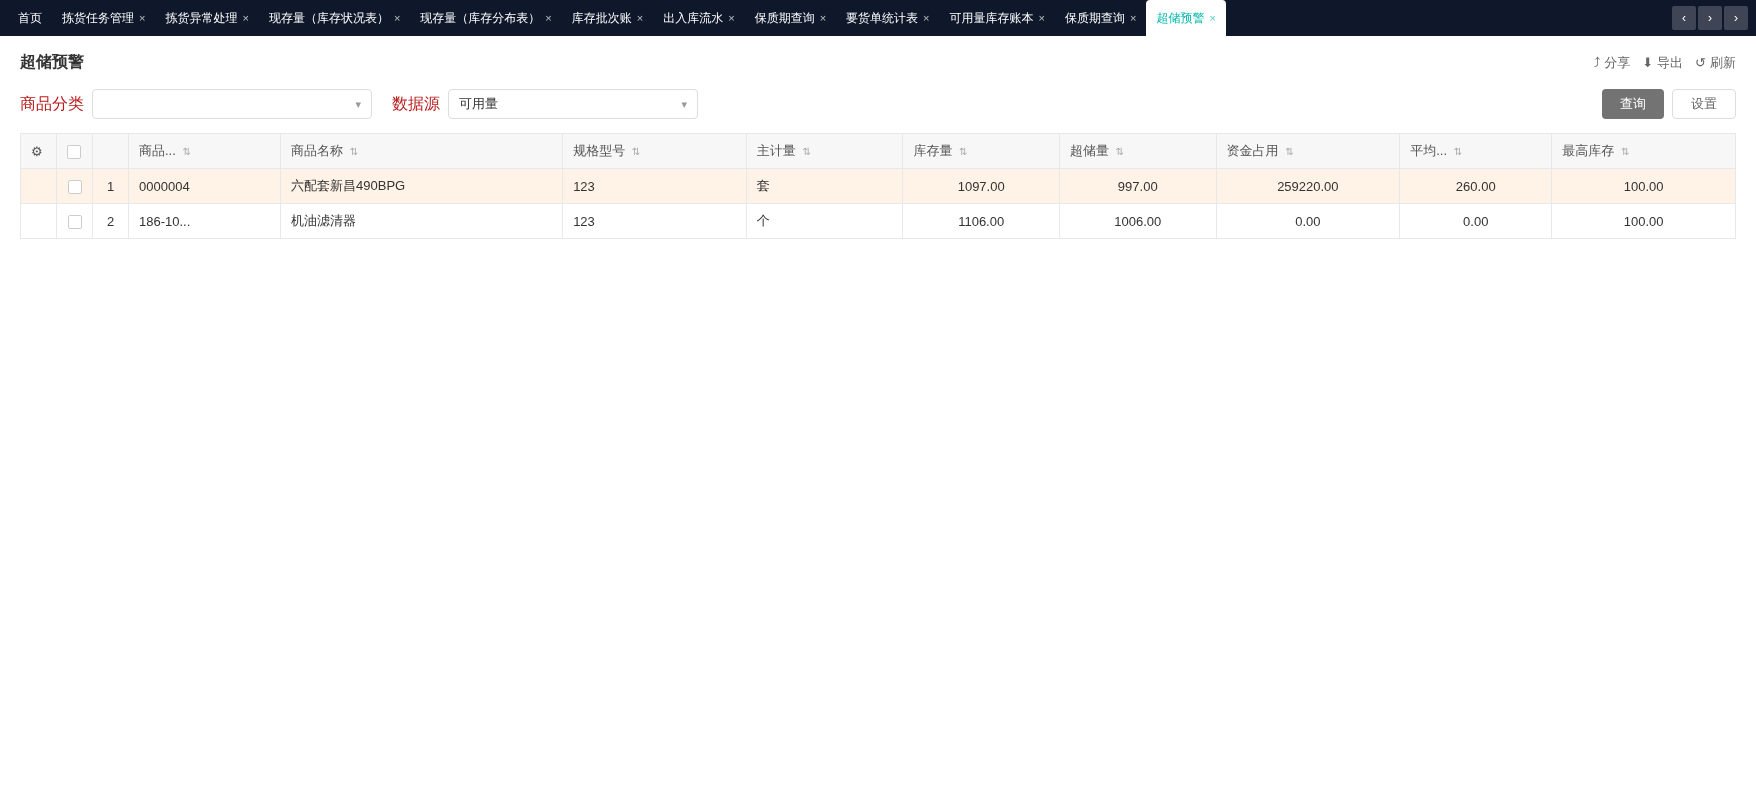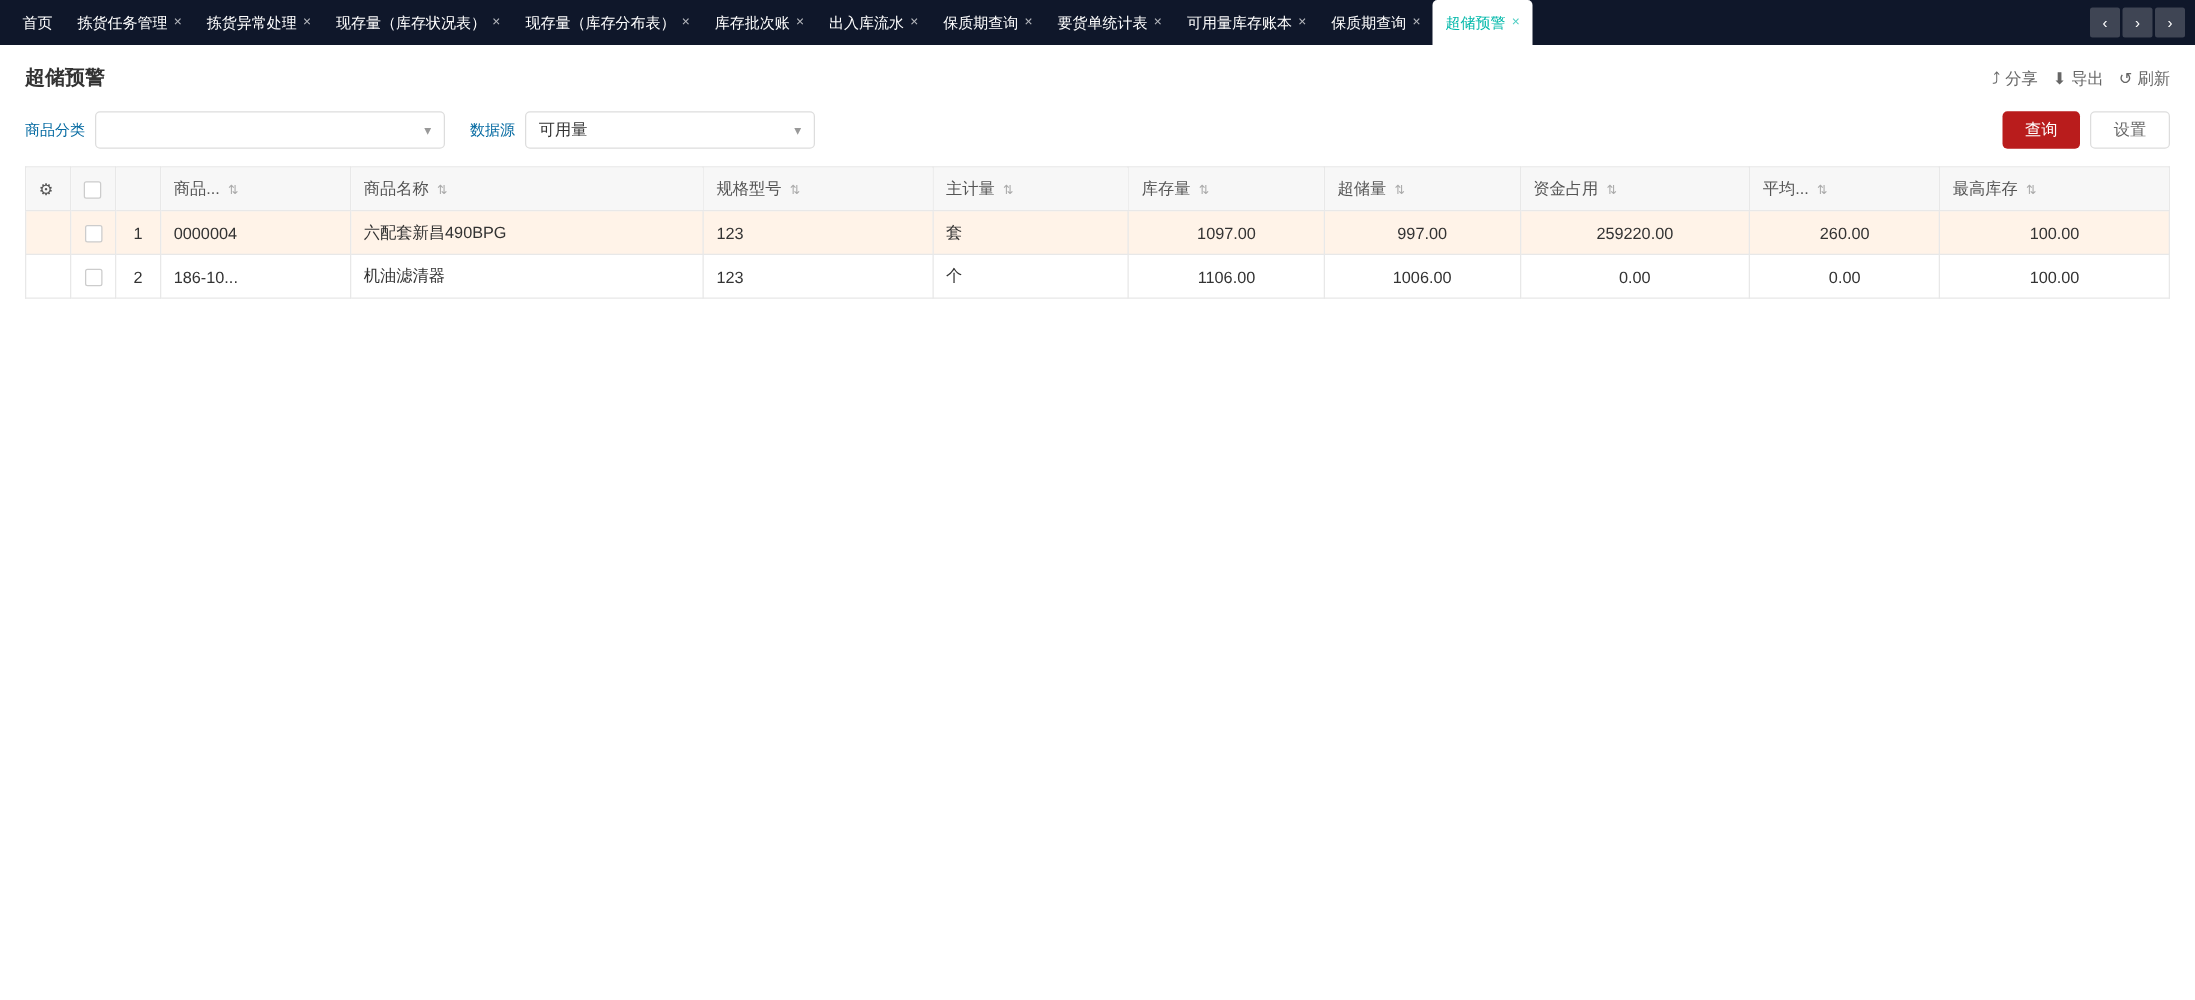--- a/index.html
+++ b/index.html
@@ -98,42 +98,42 @@
       align-items: center;
       gap: 20px;
       margin-bottom: 14px;
     }
     .filter-group {
       display: flex;
       align-items: center;
       gap: 8px;
     }
     .filter-label {
-      color: #0369a1;
-      font-size: 12px;
+      color: #b91c1c;
+      font-size: 16px;
       white-space: nowrap;
     }
     .filter-select {
       display: flex;
       align-items: center;
       justify-content: space-between;
       border: 1px solid #ddd;
       border-radius: 4px;
       padding: 4px 10px;
       cursor: pointer;
       background: #fff;
       min-width: 200px;
       height: 30px;
       font-size: 13px;
       color: #333;
     }
     .filter-select .select-value { flex: 1; }
     .filter-select .chevron { color: #999; font-size: 11px; }
     .filter-btn-query {
-      background: #b91c1c;
+      background: #737373;
       color: #fff;
       border: none;
       border-radius: 4px;
       padding: 5px 18px;
       cursor: pointer;
       font-size: 13px;
       height: 30px;
     }
     .filter-btn-set {
       background: #fff;
@@ -296,21 +296,21 @@
   <div class="filter-row">
     <div class="filter-group">
       <span class="filter-label">商品分类</span>
       <div class="filter-select" style="width:280px;">
         <span class="select-value"></span>
         <span class="chevron">▾</span>
       </div>
     </div>
     <div class="filter-group">
       <span class="filter-label">数据源</span>
-      <div class="filter-select" style="width:232px;gap:44px;">
+      <div class="filter-select" style="width:250px;gap:44px;">
         <span class="select-value">可用量</span>
         <span class="chevron">▾</span>
       </div>
     </div>
     <div class="filter-actions">
       <button class="filter-btn-query">查询</button>
       <button class="filter-btn-set">设置</button>
     </div>
   </div>
 

